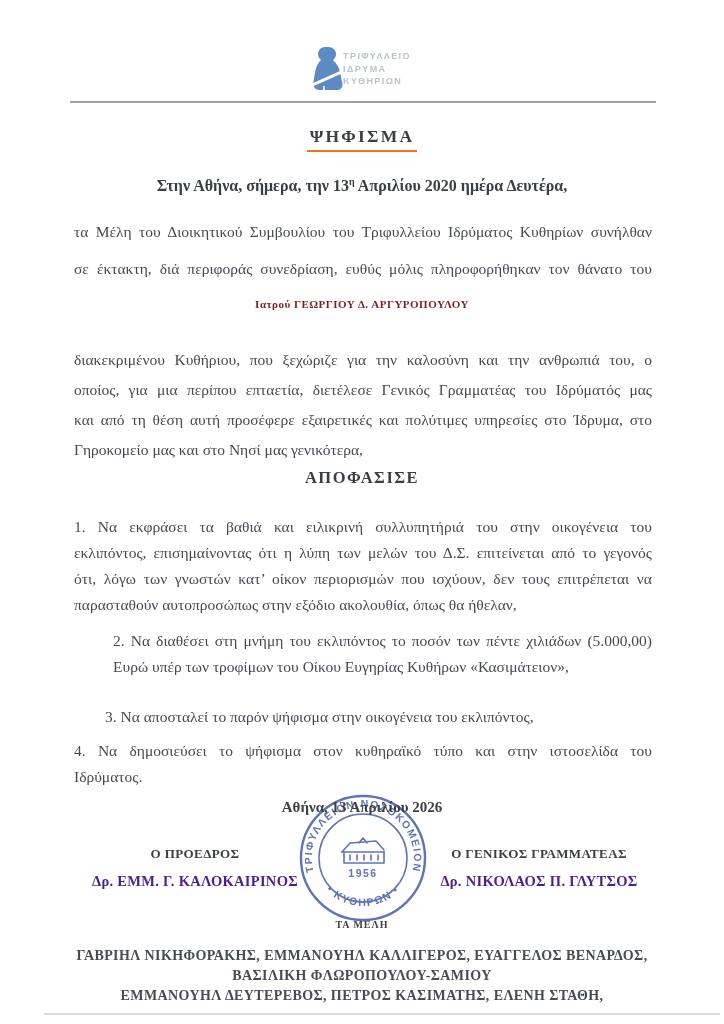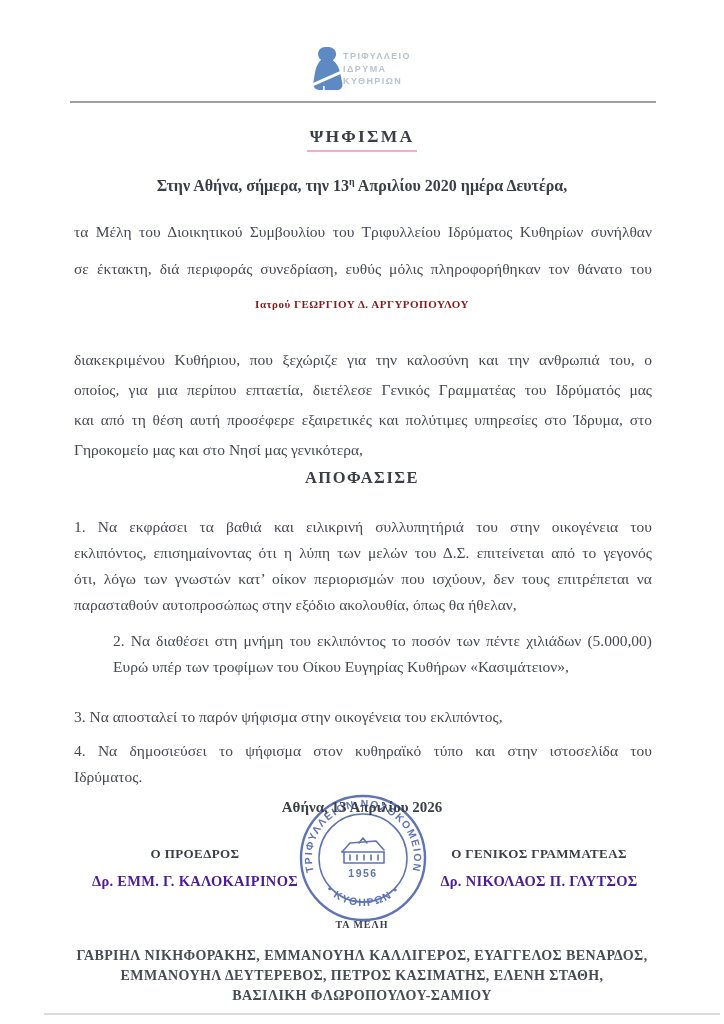--- a/index.html
+++ b/index.html
@@ -17,38 +17,38 @@
                color:#b9c3cd; }
   .rule { position:absolute; top:101px; left:70px; width:586px; height:1.5px;
           background:#a0a09e; }
   .scanline { position:absolute; top:1013px; left:44px; width:676px; height:2px;
           background:#dcdcd9; }
 
   
   .c-line { position:absolute; left:0; width:100%; text-align:center; }
   .title-line { top:126px; }
   .title-line span { display:inline-block; font-size:17.5px; font-weight:bold;
-        letter-spacing:2.2px; color:#3a3e46; border-bottom:2px solid #f9a8d4;
+        letter-spacing:2.2px; color:#3a3e46; border-bottom:2px solid #f97316;
         padding:0 3px 3px 3px; }
   .intro1 { top:176px; font-weight:bold; font-size:16px; color:#3a3e46; }
   .intro1 .sup { font-size:10px; vertical-align:6px; }
   .honoree { top:298px; font-weight:bold; font-size:11px; letter-spacing:.5px; color:#7f1d1d; }
   .decision-h { top:468px; font-weight:bold; font-size:16.5px; letter-spacing:1.5px; color:#3a3e46; }
   .date-line { top:799px; font-weight:bold; font-size:15px; color:#3b3f47; z-index:3; }
   .members-h { top:919px; font-weight:bold; font-size:10px; letter-spacing:1px; color:#3a3e46; }
 
   
   .block { position:absolute; left:74px; width:578px; font-size:15.5px; }
   .ln { display:block; }
   .jl { text-align:justify; text-align-last:justify; }
   .b-intro-rest { top:213px; } .b-intro-rest .ln { height:37px; line-height:37px; }
   .b-tribute    { top:345px; } .b-tribute .ln    { height:30px; line-height:30px; }
   .b-item1 { top:514px; } .b-item1 .ln { height:26px; line-height:26px; }
   .b-item2 { top:628px; } .b-item2 .ln { height:26px; line-height:26px;margin-left:39px; }
-  .b-item3 { top:704px; } .b-item3 .ln { height:26px; line-height:26px; }
+  .b-item3 { top:704px; } .b-item3 .ln { height:26px; line-height:26px;margin-left:31px; }
   .b-item4 { top:738px; } .b-item4 .ln { height:26px; line-height:26px; }
 
   
   .sig { position:absolute; width:250px; text-align:center; z-index:3; }
   .sig-president { left:70px; top:846px; }
   .sig-secretary { left:414px; top:846px; }
   .sig .sig-title { font-weight:bold; font-size:13px; letter-spacing:.4px; color:#3a3e46; }
   .sig .sig-name  { font-weight:bold; font-size:14.5px; letter-spacing:.3px; color:#4c1d95; margin-top:11px; }
 
   
@@ -158,19 +158,19 @@
   </div>
 
   <div class="sig sig-secretary">
     <div class="sig-title">Ο ΓΕΝΙΚΟΣ ΓΡΑΜΜΑΤΕΑΣ</div>
     <div class="sig-name">Δρ. ΝΙΚΟΛΑΟΣ Π. ΓΛΥΤΣΟΣ</div>
   </div>
 
   <div class="c-line members-h">ΤΑ ΜΕΛΗ</div>
   <div class="members">
     <div class="ln">ΓΑΒΡΙΗΛ ΝΙΚΗΦΟΡΑΚΗΣ, ΕΜΜΑΝΟΥΗΛ ΚΑΛΛΙΓΕΡΟΣ, ΕΥΑΓΓΕΛΟΣ ΒΕΝΑΡΔΟΣ,</div>
+    <div class="ln">ΒΑΣΙΛΙΚΗ ΦΛΩΡΟΠΟΥΛΟΥ-ΣΑΜΙΟΥ</div>
     <div class="ln">ΕΜΜΑΝΟΥΗΛ ΔΕΥΤΕΡΕΒΟΣ,  ΠΕΤΡΟΣ ΚΑΣΙΜΑΤΗΣ, ΕΛΕΝΗ ΣΤΑΘΗ,</div>
-    <div class="ln">ΒΑΣΙΛΙΚΗ ΦΛΩΡΟΠΟΥΛΟΥ-ΣΑΜΙΟΥ</div>
   </div>
 
   <div class="scanline"></div>
 
 </div>
 
 </body></html>

